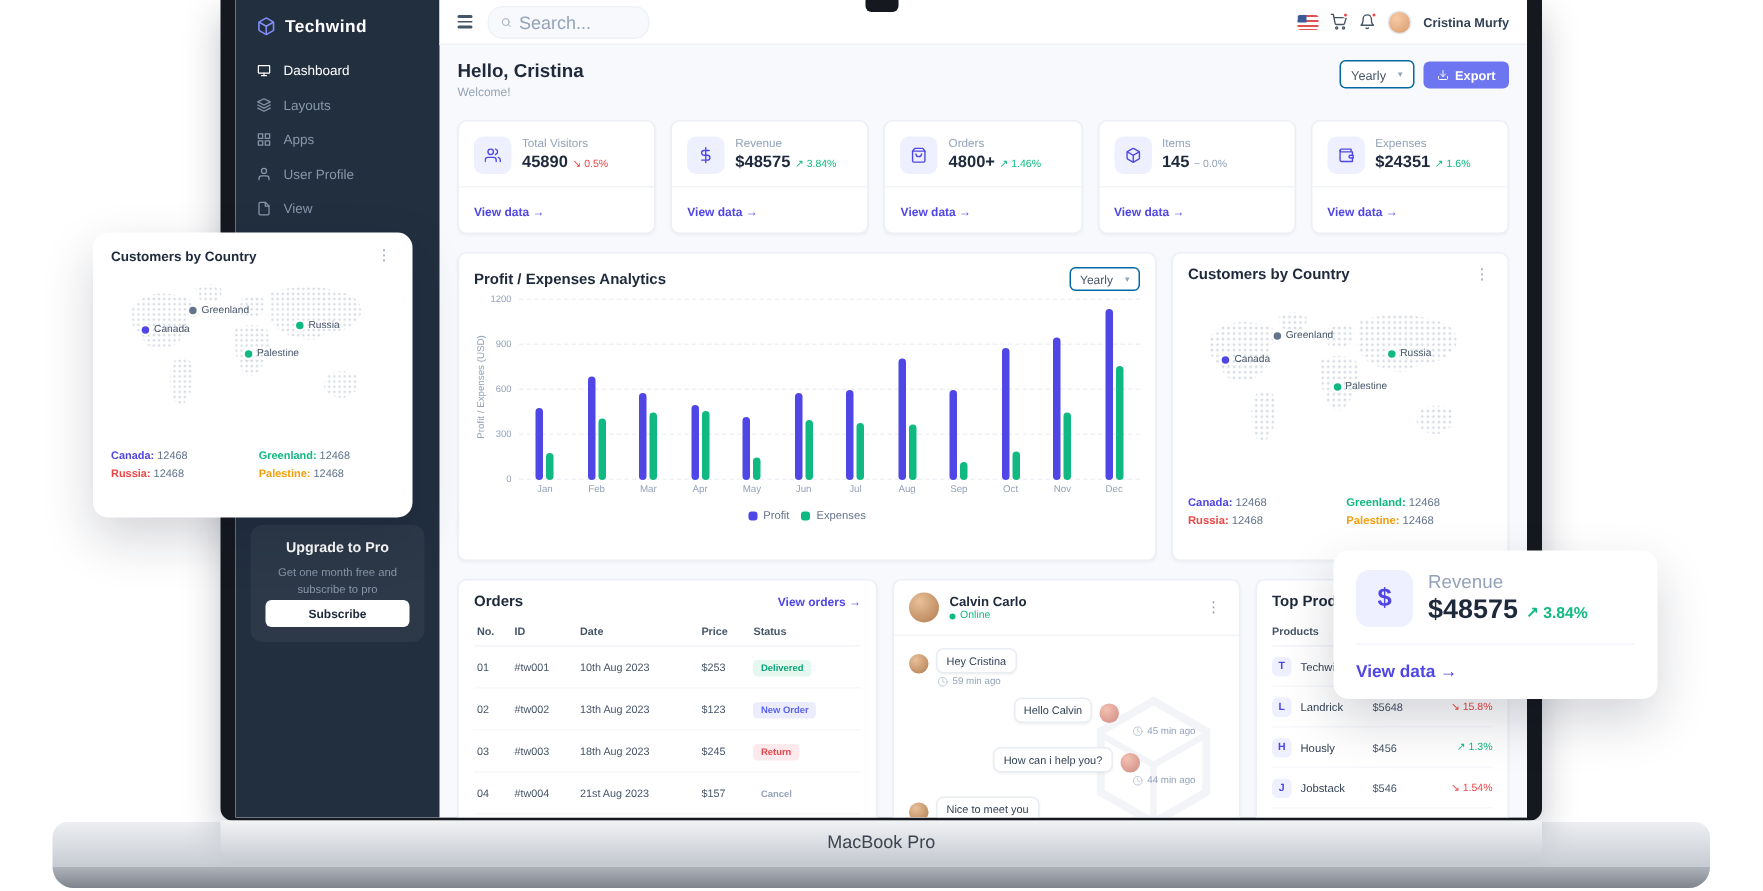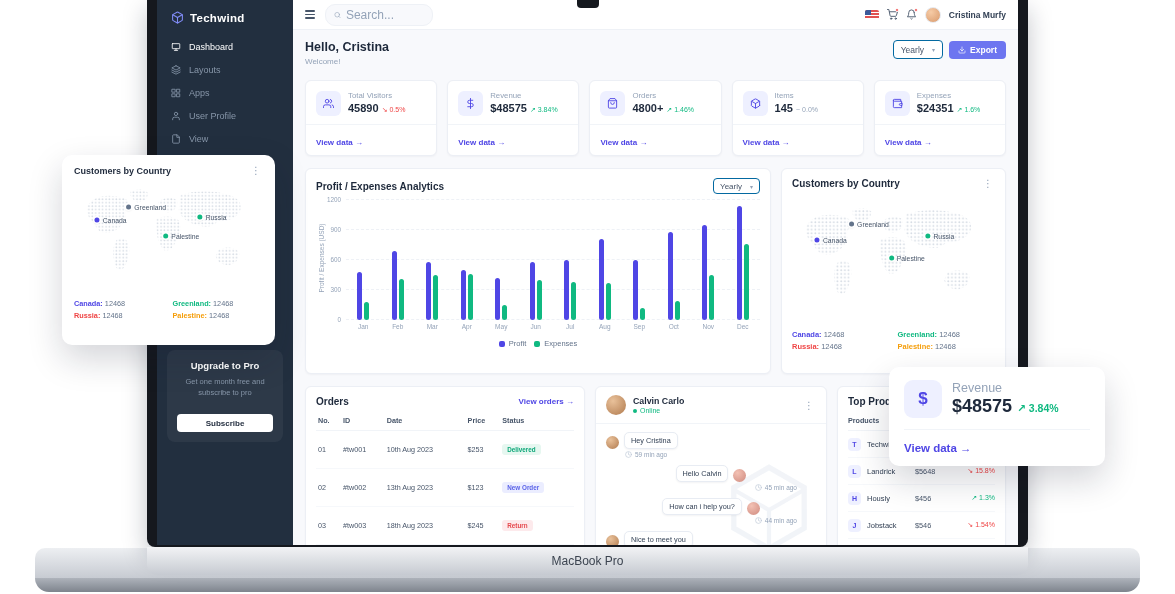--- a/index.html
+++ b/index.html
@@ -18,21 +18,21 @@
 .notch{position:absolute;left:50%;top:0;transform:translateX(-50%);width:22px;height:8px;background:#15181e;border-radius:0 0 4px 4px;z-index:99}
 
 .sidebar{position:absolute;left:0;top:0;width:136px;height:100%;background:#222f3f;z-index:2}
 .sb-logo{display:flex;align-items:center;gap:6px;padding:11px 14px;color:#fff;font-weight:bold;font-size:11.5px;letter-spacing:.3px;cursor:pointer}
 .hexic{width:13px;height:13px;color:#818cf8}
 .sb-item{display:flex;align-items:center;gap:8px;padding:6.5px 14px;color:#8796a9;font-size:9px;cursor:pointer}
 .sb-item.active{color:#fff}
 .sb-ic{width:10px;height:10px}
 .sb-upgrade{position:absolute;left:10px;right:10px;top:350px;background:rgba(255,255,255,.05);border-radius:8px;padding:10px;text-align:center}
 .up-title{color:#fff;font-size:9.5px;font-weight:bold;margin-bottom:5px}
-.up-desc{color:#8796a9;font-size:7.5px;line-height:1.5;margin-bottom:13px}
+.up-desc{color:#8796a9;font-size:7.5px;line-height:1.5;margin-bottom:0}
 .up-btn{width:100%;background:#fff;border:none;border-radius:4px;padding:4.5px 0;font-size:8px;font-weight:bold;color:#1e293b;cursor:pointer;font-family:inherit}
 
 .main{position:absolute;left:136px;top:0;right:0;height:100%;background:#f8f9fc}
 .topbar{position:absolute;left:0;top:0;right:0;height:30px;background:#fff;border-bottom:1px solid #eef1f6;display:flex;align-items:center;padding:0 12px;gap:10px;z-index:3}
 .hamb{display:flex;flex-direction:column;gap:2px;cursor:pointer}
 .hamb span{width:10px;height:1.4px;background:#475569;border-radius:1px}
 .search{display:flex;align-items:center;gap:5px;background:#f8f9fc;border:1px solid #eef1f6;border-radius:10px;padding:3px 8px;width:108px}
 .s-ic{width:8px;height:8px;color:#94a3b8}
 .search input{border:none;outline:none;background:transparent;font-size:12px;color:#475569;width:100%;font-family:inherit}
 .search input::placeholder{color:#94a3b8}
@@ -101,21 +101,21 @@
 .cs-item{font-size:7.5px}
 .cs-name{font-weight:bold}
 .cs-val{color:#64748b}
 
 .row4{display:flex;gap:10px;height:196px}
 .orders-card{width:280px;padding:9px 10px}
 .chat-card{width:232px;padding:0}
 .products-card{flex:1;padding:9px 10px}
 .otable{width:100%;border-collapse:collapse;margin-top:3px}
 .otable th{font-size:7.2px;color:#475569;text-align:left;padding:5px 2px;border-bottom:1px solid #f1f4f8;font-weight:bold}
-.otable td{font-size:7.2px;color:#475569;padding:14px 2px;border-bottom:1px solid #f6f8fb}
+.otable td{font-size:7.2px;color:#475569;padding:9px 2px;border-bottom:1px solid #f6f8fb}
 .ono{color:#64748b}.oid{color:#334155}.odate{color:#8b95c9}.opr{color:#64748b}
 .badge{font-size:6.3px;padding:2px 5px;border-radius:3px;font-weight:bold;white-space:nowrap}
 .badge.success{background:#e6f7f0;color:#0ca678}
 .badge.info{background:#ebedff;color:#5a63e8}
 .badge.danger{background:#fdeaec;color:#e5484d}
 .badge.muted{color:#94a3b8}
 
 .chat-head{display:flex;align-items:center;gap:7px;padding:8px 10px;border-bottom:1px solid #f1f4f8}
 .chat-avatar{width:20px;height:20px;border-radius:50%;flex:0 0 auto}
 .av-calvin{background:radial-gradient(circle at 35% 30%,#e9c19a,#b07a4e)}

